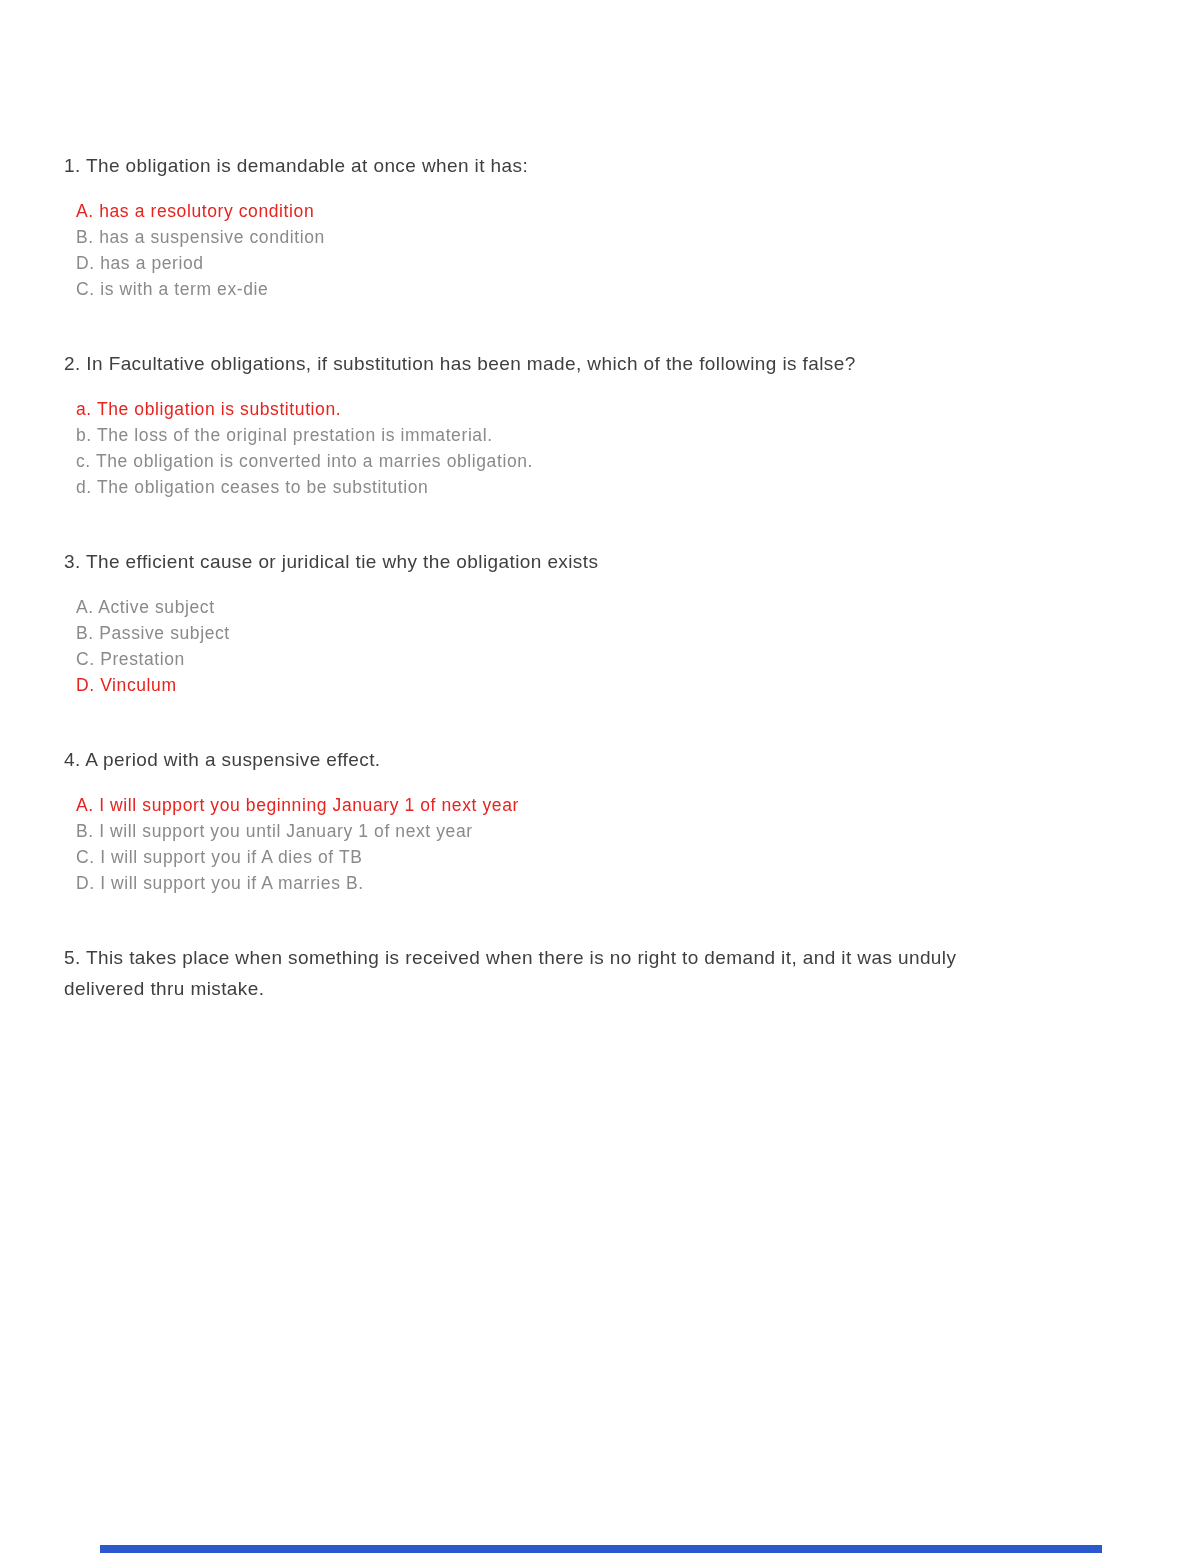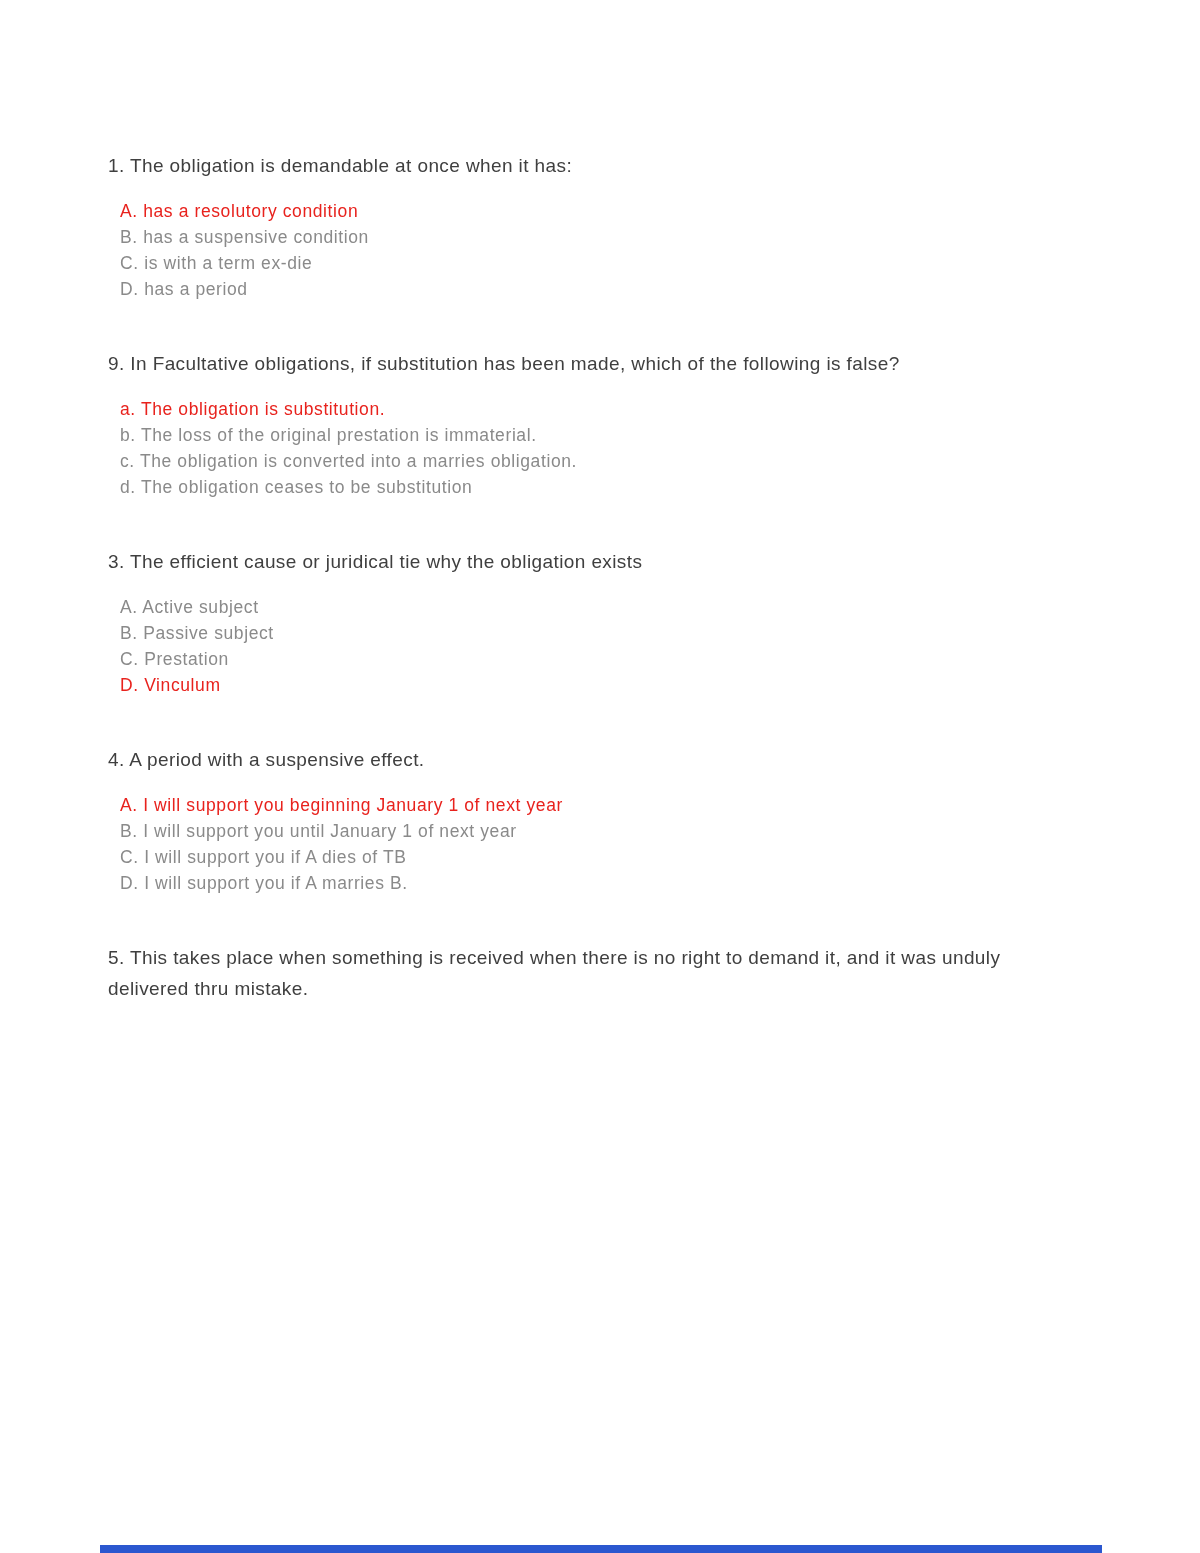--- a/index.html
+++ b/index.html
@@ -9,21 +9,21 @@
   }
   body {
     width: 1200px;
     height: 1553px;
     position: relative;
     background: var(--bg, #ffffff);
     font-family: "Liberation Sans", sans-serif;
     overflow: hidden;
   }
   .doc {
-    padding: 150px 130px 0 108px;
+    padding: 150px 130px 0 64px;
   }
   .question-block {
     margin: 0 0 46px 0;
   }
   .question-text {
     color: var(--q-color, #3f3f3f);
     font-size: 19px;
     line-height: 31px;
     letter-spacing: 0.4px;
     margin: 0 0 17px 0;
@@ -55,27 +55,27 @@
 </head>
 <body>
 
 <div class="doc">
 
   <div class="question-block">
     <p class="question-text">1. The obligation is demandable at once when it has:</p>
     <div class="options">
       <div class="option highlighted">A. has a resolutory condition</div>
       <div class="option">B. has a suspensive condition</div>
+      <div class="option">D. has a period</div>
       <div class="option">C. is with a term ex-die</div>
-      <div class="option">D. has a period</div>
     </div>
   </div>
 
   <div class="question-block">
-    <p class="question-text">9. In Facultative obligations, if substitution has been made, which of the following is false?</p>
+    <p class="question-text">2. In Facultative obligations, if substitution has been made, which of the following is false?</p>
     <div class="options">
       <div class="option highlighted">a. The obligation is substitution.</div>
       <div class="option">b. The loss of the original prestation is immaterial.</div>
       <div class="option">c. The obligation is converted into a marries obligation.</div>
       <div class="option">d. The obligation ceases to be substitution</div>
     </div>
   </div>
 
   <div class="question-block">
     <p class="question-text">3. The efficient cause or juridical tie why the obligation exists</p>

